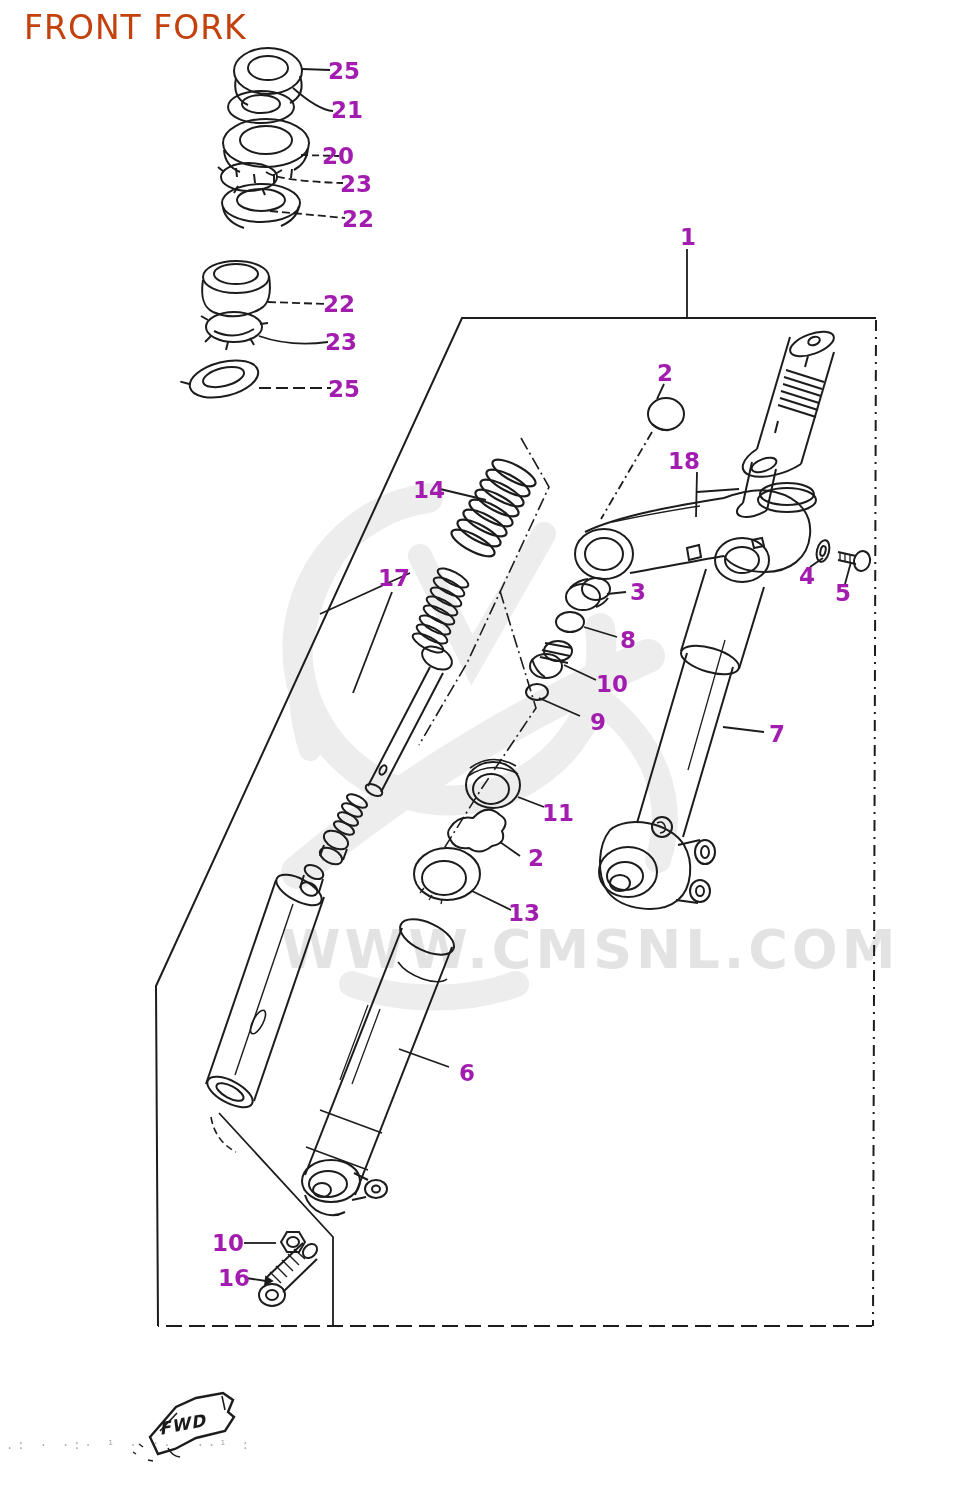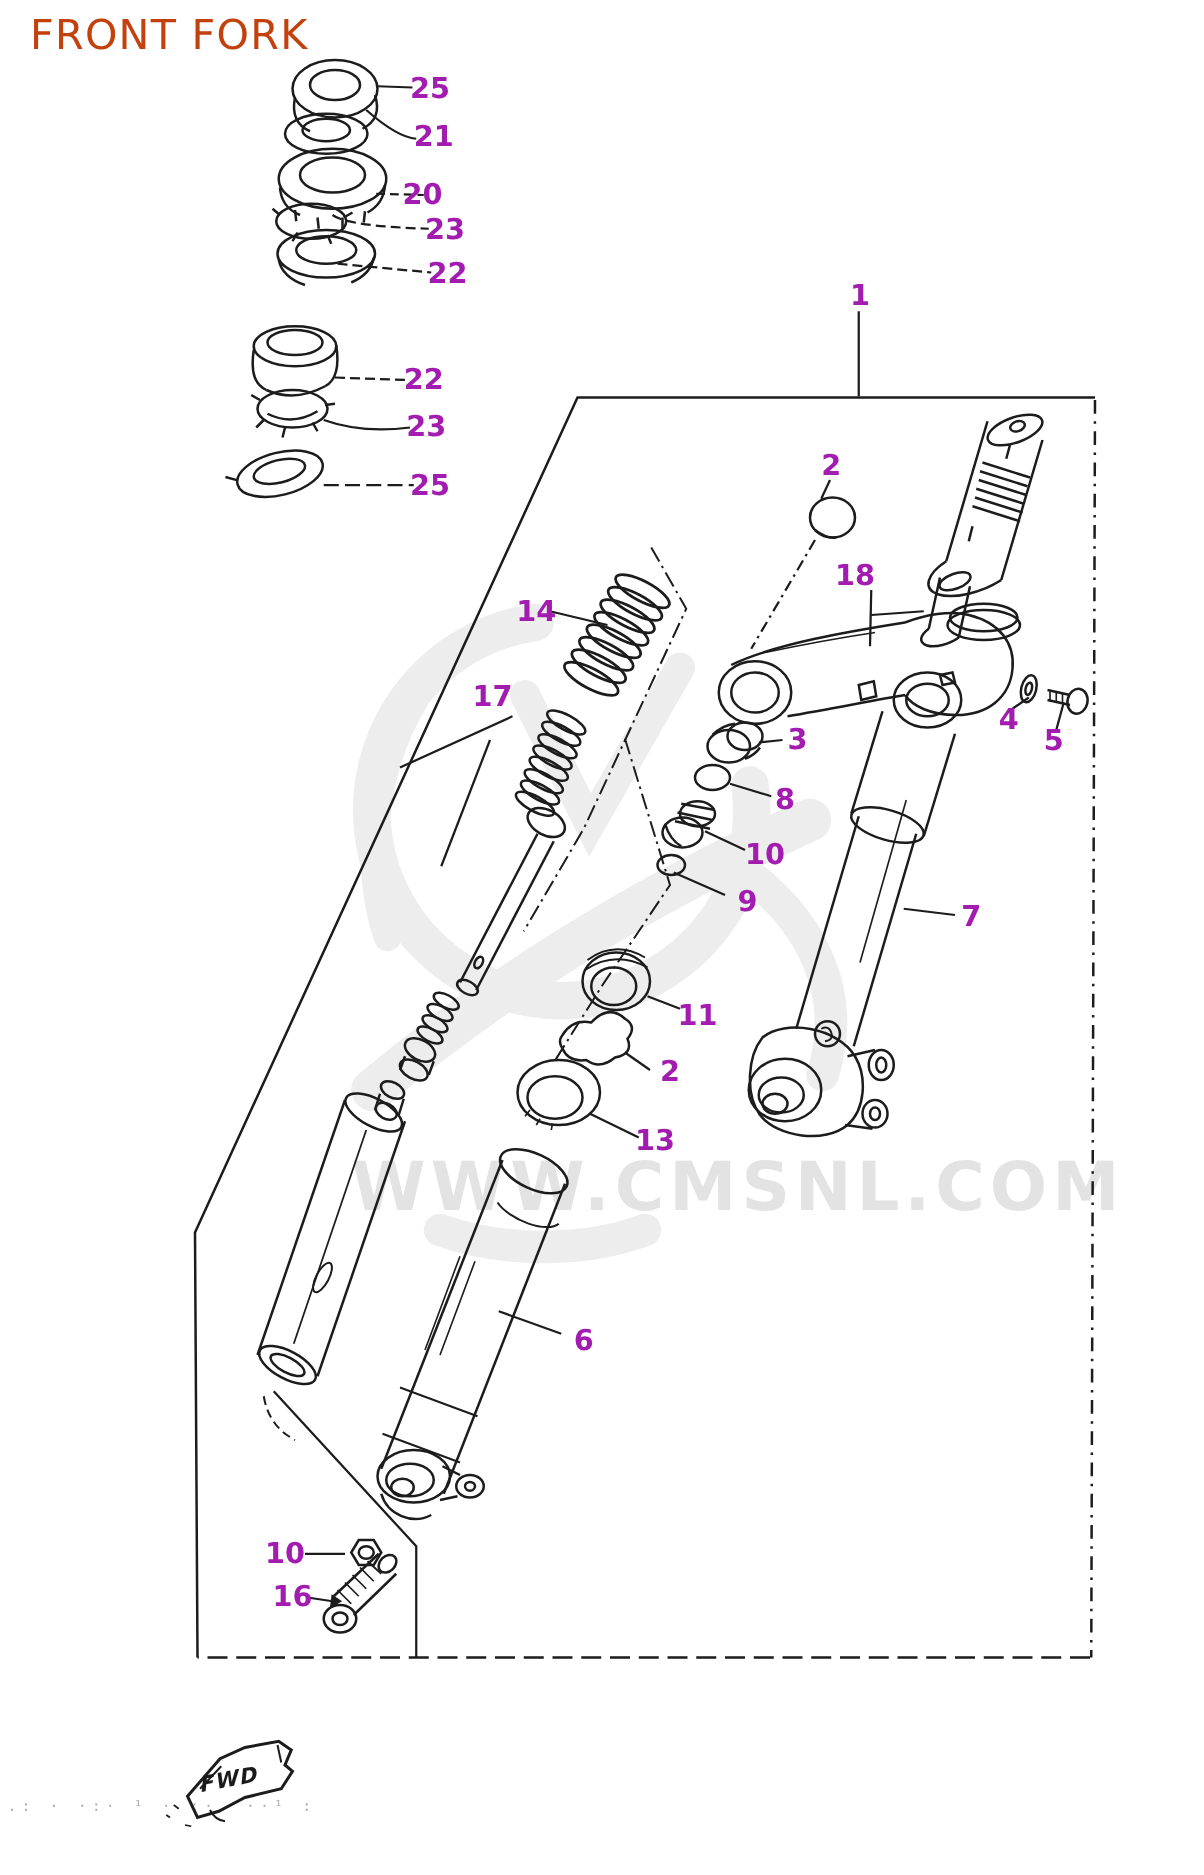--- a/index.html
+++ b/index.html
@@ -297,21 +297,21 @@
     <div class="callout" style="left:338px;top:156px">20</div>
     <div class="callout" style="left:356px;top:184px">23</div>
     <div class="callout" style="left:358px;top:219px">22</div>
     <div class="callout" style="left:339px;top:304px">22</div>
     <div class="callout" style="left:341px;top:342px">23</div>
     <div class="callout" style="left:344px;top:389px">25</div>
     <div class="callout" style="left:688px;top:237px">1</div>
     <div class="callout" style="left:665px;top:373px">2</div>
     <div class="callout" style="left:684px;top:461px">18</div>
     <div class="callout" style="left:429px;top:490px">14</div>
-    <div class="callout" style="left:394px;top:558px">17</div>
+    <div class="callout" style="left:394px;top:578px">17</div>
     <div class="callout" style="left:638px;top:592px">3</div>
     <div class="callout" style="left:628px;top:640px">8</div>
     <div class="callout" style="left:612px;top:684px">10</div>
     <div class="callout" style="left:598px;top:722px">9</div>
     <div class="callout" style="left:558px;top:813px">11</div>
     <div class="callout" style="left:536px;top:858px">2</div>
     <div class="callout" style="left:524px;top:913px">13</div>
     <div class="callout" style="left:777px;top:734px">7</div>
     <div class="callout" style="left:807px;top:576px">4</div>
     <div class="callout" style="left:843px;top:593px">5</div>

